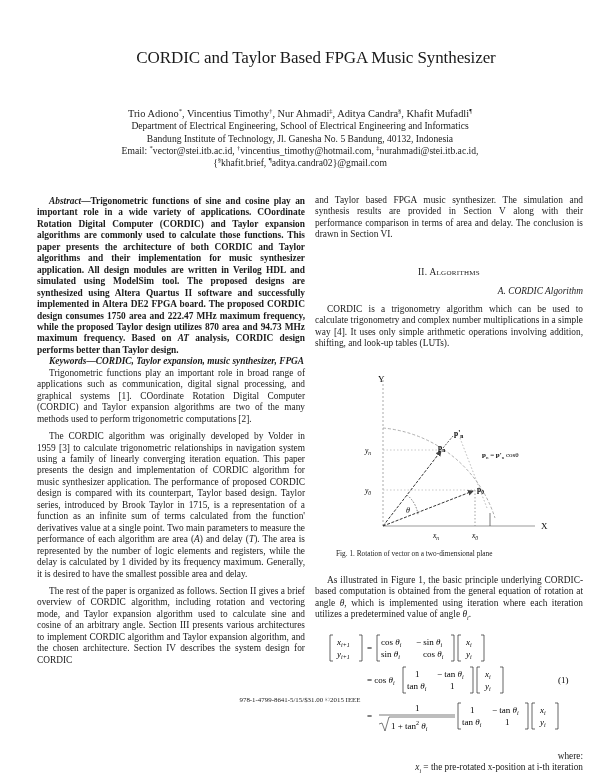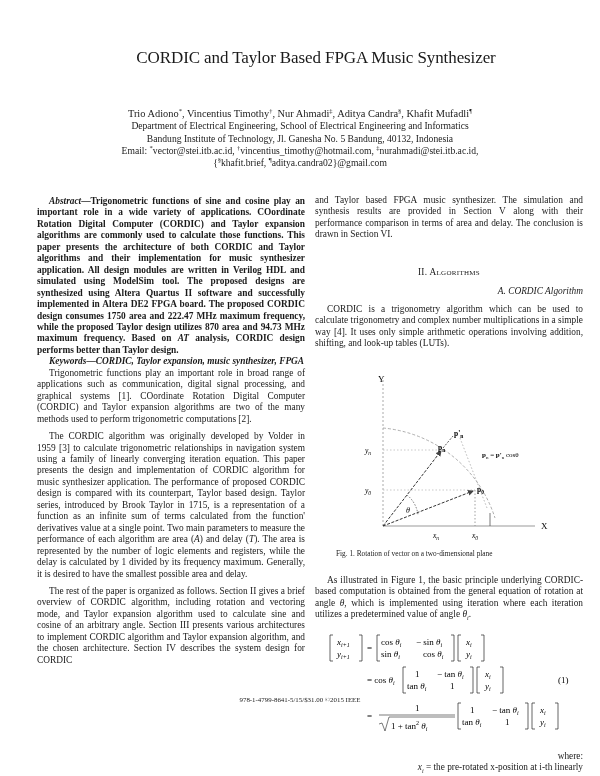--- a/index.html
+++ b/index.html
@@ -173,19 +173,19 @@
       <path d="M210,72 L213,72 L213,98 L210,98" fill="none" stroke="#222" stroke-width="0.7"></path>
       <path d="M220,72 L217,72 L217,98 L220,98" fill="none" stroke="#222" stroke-width="0.7"></path>
       <text x="225" y="82" font-style="italic">x<tspan font-size="6" dy="2">i</tspan></text>
       <text x="225" y="94" font-style="italic">y<tspan font-size="6" dy="2">i</tspan></text>
       <path d="M240,72 L243,72 L243,98 L240,98" fill="none" stroke="#222" stroke-width="0.7"></path>
     </svg>
   </div>
 
   <div class="where">
     <div>where:</div>
-    <div><i>x</i><sub style="font-size:6px"><i>i</i></sub><span> = the pre-rotated x-position at i-th linearly</span></div>
+    <div><i>x</i><sub style="font-size:6px"><i>i</i></sub><span> = the pre-rotated x-position at i-th iteration</span></div>
     <div><i>y</i><sub style="font-size:6px"><i>i</i></sub><span> = the initial y-position at i-th iteration</span></div>
 
   </div>
 </div>
 
 <div class="footer">978-1-4799-8641-5/15/$31.00 ©2015 IEEE</div>
 
 </body></html>

